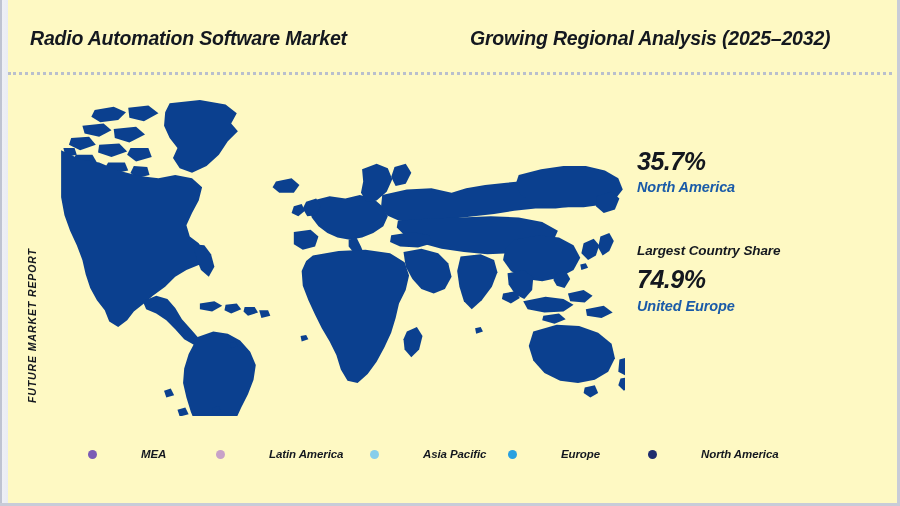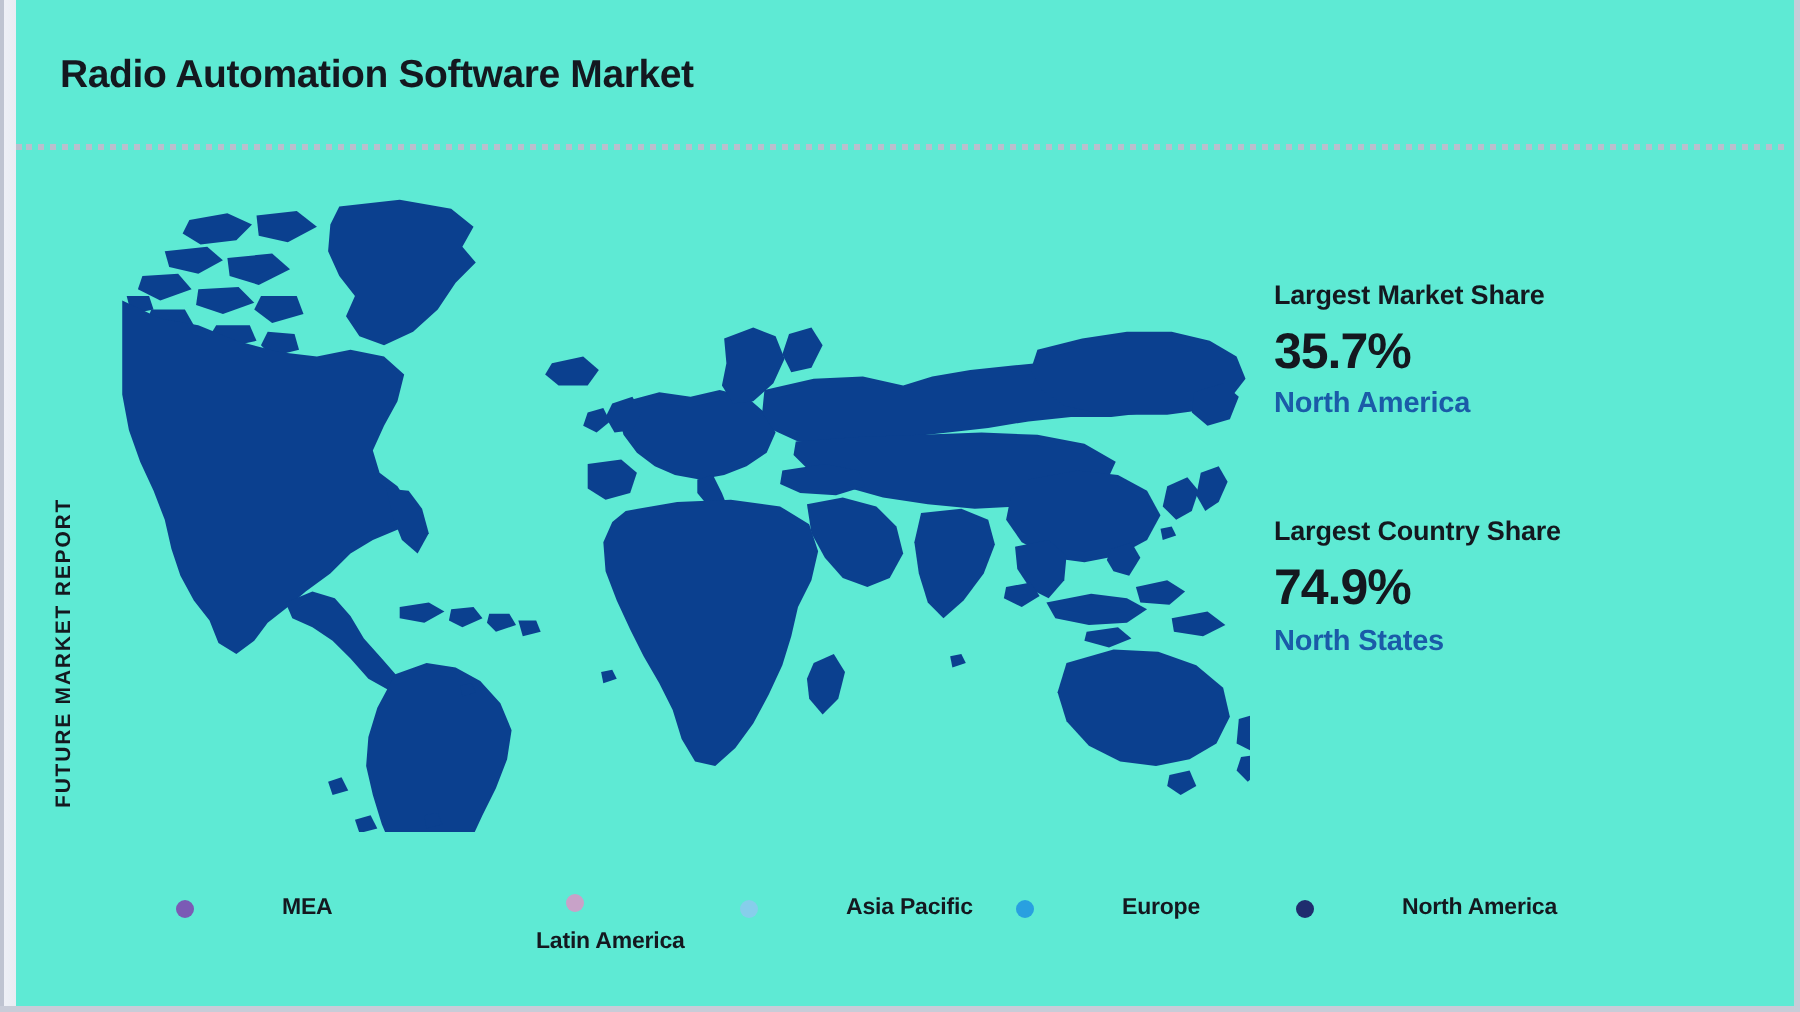--- a/index.html
+++ b/index.html
@@ -136,26 +136,27 @@
     font-weight: bold;
     color: #14181f;
     letter-spacing: -0.1px;
     line-height: 14px;
     padding-left: 36px;
   }
 </style>
 </head>
 <body>
 
-<div id="infographic" style="background: #5eead4;">
+<div id="infographic" style="background: #fef9c3; font-style: italic;">
 
   <div id="left-edge-strip"></div>
 
   <div id="header">
     <div class="header-title" id="title-left">Radio Automation Software Market</div>
+    <div class="header-title" id="title-right">Growing Regional Analysis (2025–2032)</div>
   </div>
   <div id="header-divider"></div>
 
   <div id="brand-vertical">FUTURE MARKET REPORT</div>
 
   <div id="map-wrap">
     <svg viewBox="0 0 1010 570" preserveAspectRatio="xMidYMid meet">
       <g fill="#0b408f">
 
         <path d="M196 12 L250 6 L296 14 L316 30 L306 48 L318 62 L300 80 L284 104 L262 124 L236 136 L214 128 L202 110 L210 92 L196 74 L186 52 L188 28 Z"></path>
@@ -271,41 +272,40 @@
         <path d="M210 560 L224 556 L230 568 L214 572 Z"></path>
         <path d="M272 556 L284 554 L288 564 L274 568 Z"></path>
         <path d="M186 526 L198 522 L204 534 L190 538 Z"></path>
       </g>
     </svg>
   </div>
 
   <div id="stats">
 
     <div class="stat-block">
-      <div class="stat-label">Largest Market Share</div>
       <div class="stat-value">35.7%</div>
       <div class="stat-region" style="color: rgb(26, 91, 168);">North America</div>
     </div>
 
     <div class="stat-block">
       <div class="stat-label">Largest Country Share</div>
       <div class="stat-value">74.9%</div>
-      <div class="stat-region" style="color: rgb(26, 91, 168);">North States</div>
+      <div class="stat-region" style="color: rgb(26, 91, 168);">United Europe</div>
     </div>
 
   </div>
 
   <div id="legend">
 
     <div class="legend-item" style="left:0px;">
       <span class="legend-dot" style="background:#7b5bb5;"></span>
       <span class="legend-text">MEA</span>
     </div>
 
-    <div class="legend-item" style="left:144px;flex-direction:column;">
+    <div class="legend-item" style="left:128px;">
       <span class="legend-dot" style="background:#c8a2c8;"></span>
       <span class="legend-text">Latin America</span>
     </div>
 
     <div class="legend-item" style="left:282px;">
       <span class="legend-dot" style="background:#87ceeb;"></span>
       <span class="legend-text">Asia Pacific</span>
     </div>
 
     <div class="legend-item" style="left:420px;">

